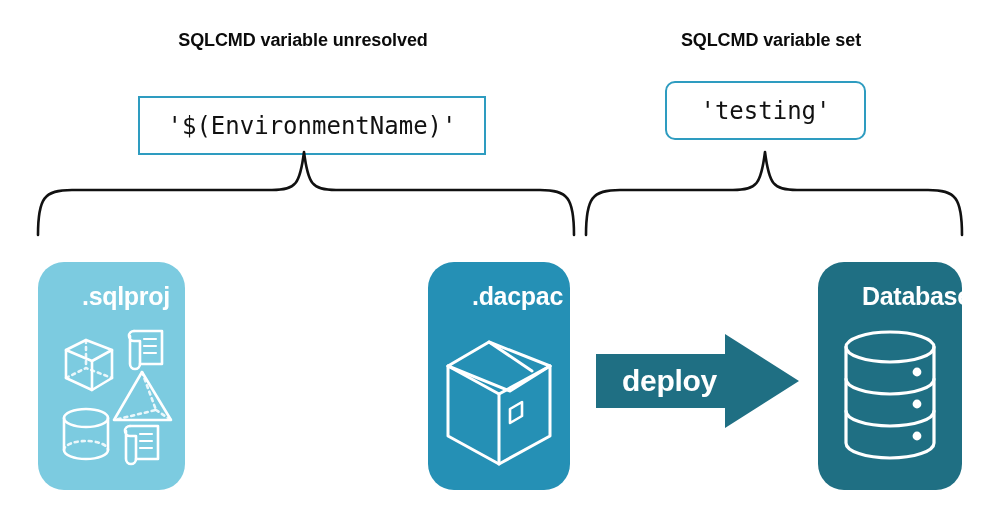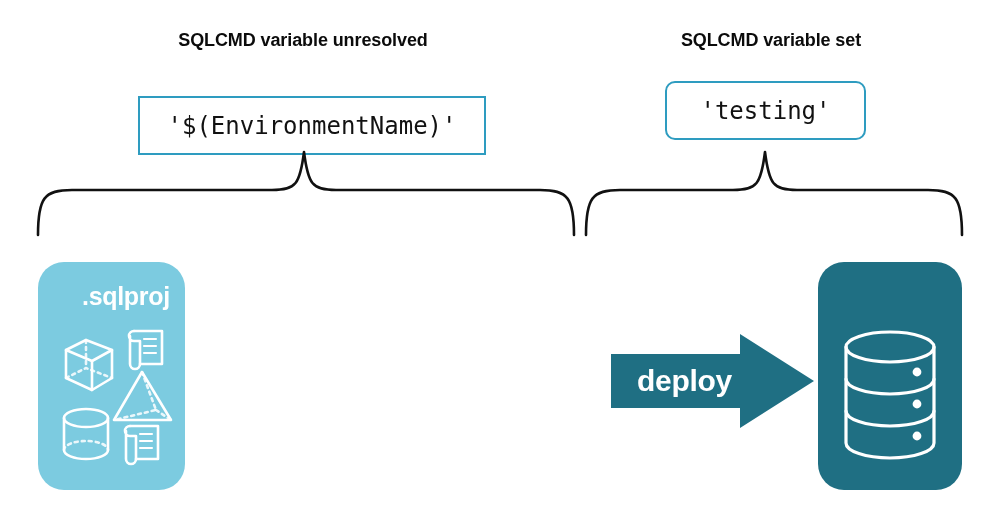--- a/index.html
+++ b/index.html
@@ -114,21 +114,21 @@
     font-family: "Liberation Sans", sans-serif;
     font-weight: bold;
     font-size: 30px;
     color: #ffffff;
     letter-spacing: -0.3px;
     white-space: nowrap;
     box-sizing: border-box;
     padding-left: 34px;
   }
   #arrow-build  { left: 207px; top: 334px; width: 203px; height: 94px; }
-  #arrow-deploy { left: 603px; top: 334px; width: 203px; height: 94px; padding-left: 8px; }
+  #arrow-deploy { left: 588px; top: 334px; width: 203px; height: 94px; padding-left: 8px; }
 </style>
 </head>
 <body>
 
 <div class="stage">
 
   <div class="section-title" id="title-left">SQLCMD variable unresolved</div>
 
   <div class="section-title" id="title-right">SQLCMD variable set</div>
 
@@ -199,22 +199,41 @@
             <path d="M 92 112 L 120 112 L 120 145 L 98 145"></path>
             <path d="M 92 112 A 5 5 0 0 0 92 122 L 98 122 L 98 145 A 5 5 0 0 1 88 145 L 88 117"></path>
             <path d="M 102 120 L 114 120 M 102 127 L 114 127 M 102 134 L 114 134" stroke-width="2.1"></path>
           </g>
 
         </g>
       </svg>
     </div>
   </div>
 
+  <div class="card" id="card-dacpac">
+    <div class="card-label">.dacpac</div>
+    <div class="card-art">
+      <svg viewBox="0 0 142 168" preserveAspectRatio="xMidYMid meet">
+        <g fill="none" stroke="#ffffff" stroke-width="3" stroke-linecap="round" stroke-linejoin="round">
+
+          <path d="M 20 52 L 20 122 L 71 150 L 122 122 L 122 52"></path>
+
+          <path d="M 20 52 L 61 28 L 122 52 L 82 77 Z"></path>
+          <path d="M 20 52 L 71 80 L 71 150"></path>
+          <path d="M 122 52 L 71 80"></path>
+          <path d="M 61 28 L 104 57"></path>
+
+          <path d="M 82 95 L 94 88 L 94 102 L 82 109 Z" stroke-width="2.6"></path>
+        </g>
+      </svg>
+    </div>
+  </div>
 
   <div class="card" id="card-database">
+    <div class="card-label">Database</div>
     <div class="card-art">
       <svg viewBox="0 0 144 168" preserveAspectRatio="xMidYMid meet">
         <g fill="none" stroke="#ffffff" stroke-width="3.2" stroke-linecap="round" stroke-linejoin="round">
           <ellipse cx="72" cy="33" rx="44" ry="15"></ellipse>
           <path d="M 28 33 L 28 129 A 44 15 0 0 0 116 129 L 116 33"></path>
           <path d="M 28 65 A 44 15 0 0 0 116 65"></path>
           <path d="M 28 97 A 44 15 0 0 0 116 97"></path>
         </g>
         <g fill="#ffffff">
           <circle cx="99" cy="58" r="4.4"></circle>

